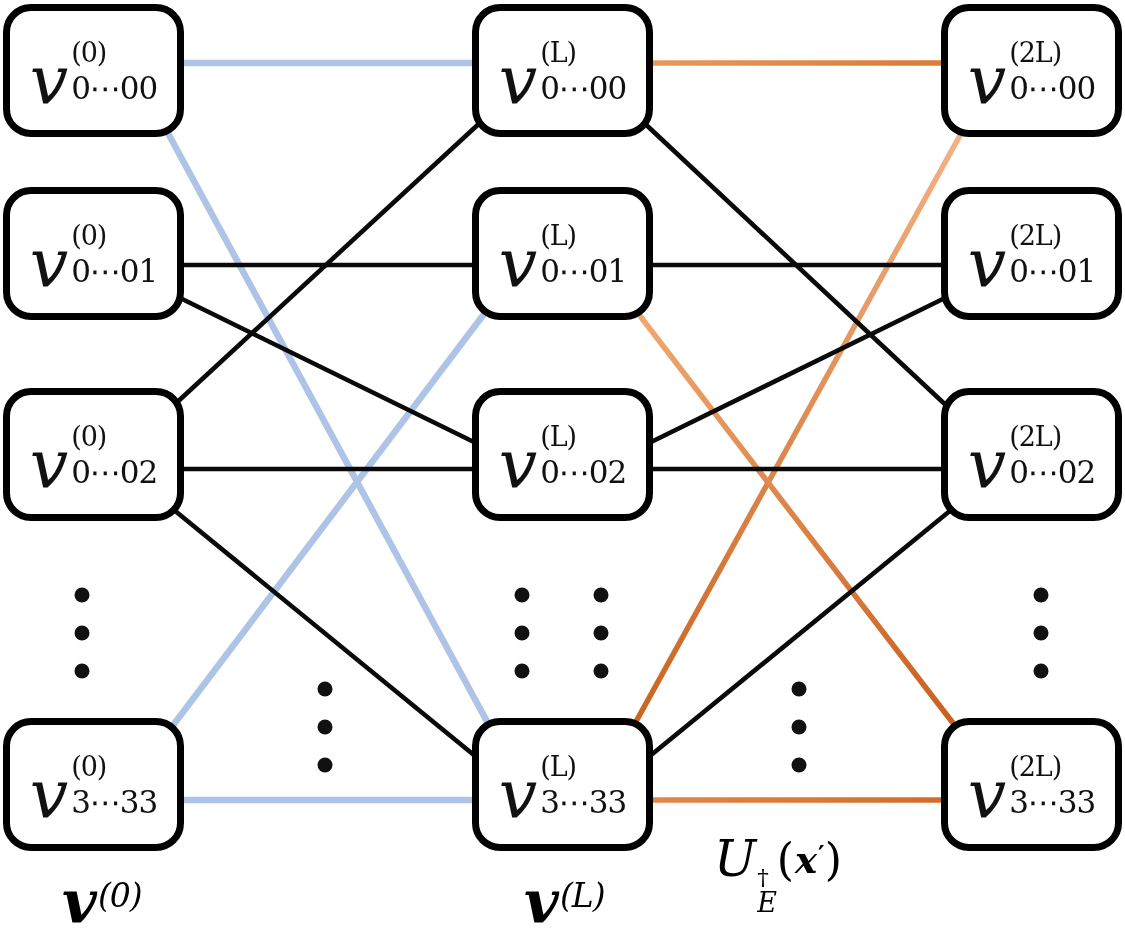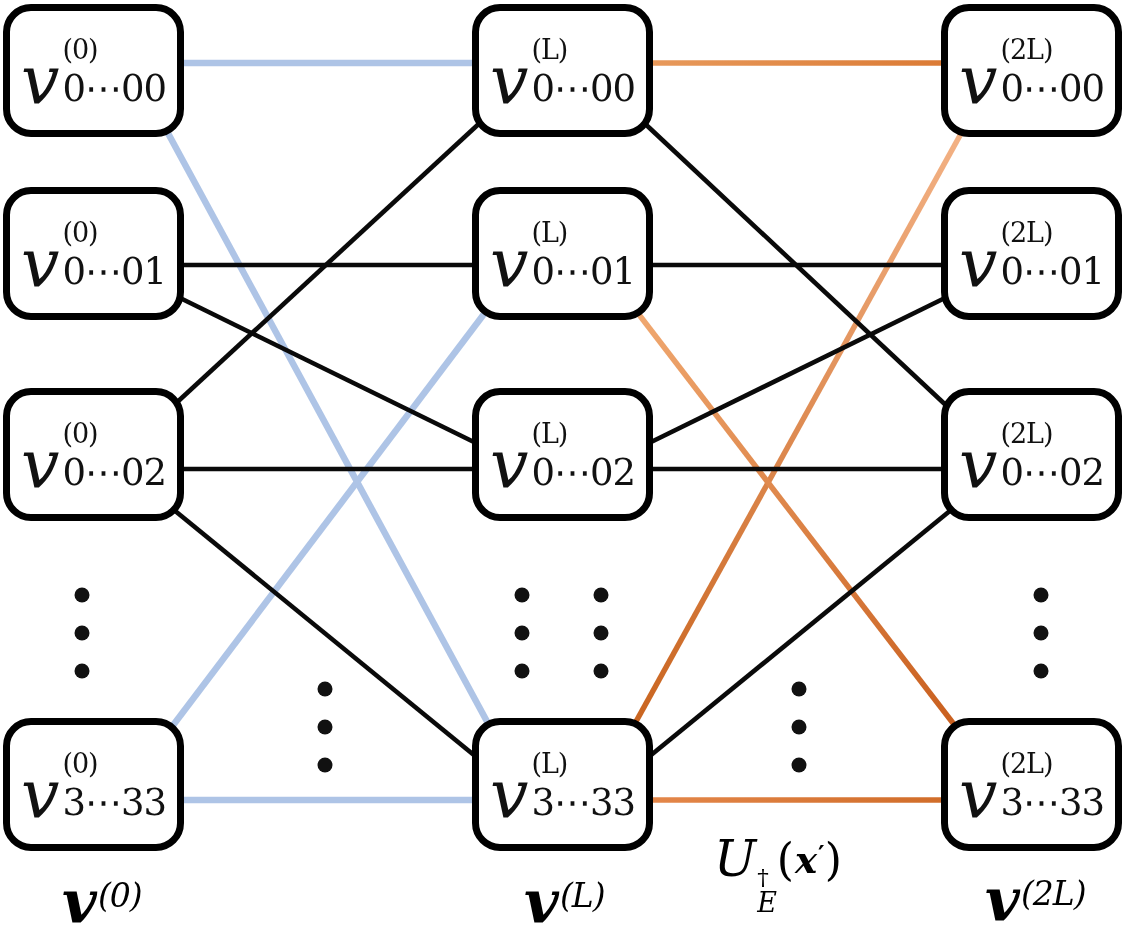--- a/index.html
+++ b/index.html
@@ -6,21 +6,21 @@
   #canvas{position:relative;width:1125px;height:930px;background:#ffffff;overflow:hidden;
           font-family:"DejaVu Serif",serif;}
   #edges-svg{position:absolute;left:0;top:0;width:1125px;height:930px;z-index:1;}
   #nodes-layer{position:absolute;left:0;top:0;width:100%;height:100%;z-index:2;pointer-events:none;}
   .node{position:absolute;box-sizing:border-box;border:7px solid #000;border-radius:28px;
         background:#fff;display:flex;align-items:center;justify-content:center;}
   .node-inner{display:flex;align-items:center;color:#111;}
   .nbase{font-style:italic;font-size:68px;line-height:1;transform:translateY(10px);}
   .nstack{display:flex;flex-direction:column;align-items:flex-start;margin-left:3px;margin-top:2px;}
   .nsup{font-size:27px;line-height:1.0;letter-spacing:-1px;}
-  .nsub{font-size:37px;line-height:1.0;letter-spacing:-1px;margin-top:7px;}
+  .nsub{font-size:31px;line-height:1.0;letter-spacing:-1px;margin-top:7px;}
   .flabel{position:absolute;z-index:3;white-space:nowrap;color:#000;}
   .fvbase{font-family:"DejaVu Serif",serif;font-weight:bold;font-style:italic;font-size:60px;line-height:1;}
   .fvsup{font-family:"DejaVu Serif",serif;font-style:italic;font-size:33px;line-height:1;
          display:inline-block;transform:translateY(-16px);margin-left:1px;letter-spacing:-1px;}
   .fU{font-family:"DejaVu Serif",serif;font-style:italic;font-size:50px;line-height:1;}
   .fEsub{font-family:"DejaVu Serif",serif;font-style:italic;font-size:27px;line-height:1;
          display:inline-block;transform:translateY(13px);margin-left:1px;}
   .fdagstack{display:inline-flex;flex-direction:column;align-items:flex-start;vertical-align:baseline;
          transform:translateY(9px);margin-left:1px;}
   .fdag{font-family:"DejaVu Serif",serif;font-size:23px;line-height:0.95;}
@@ -212,16 +212,13 @@
     <span class="fvbase">v</span><span class="fvsup">(L)</span>
   </div>
 
   <div class="flabel" style="left: 714px; top: 834px;">
     <span class="fU">U</span><span class="fdagstack">
         <span class="fdag">†</span>
         <span class="fEsub2">E</span>
       </span><span class="fparen">(</span><span class="fx">x</span><span class="fprime">′</span><span class="fparen">)</span>
   </div>
 
-  <div class="flabel" style="left: 985px; top: 870px;">
-    <span class="fvbase">v</span><span class="fvsup">(2L)</span>
-  </div>
 </div>
 
 </body></html>

